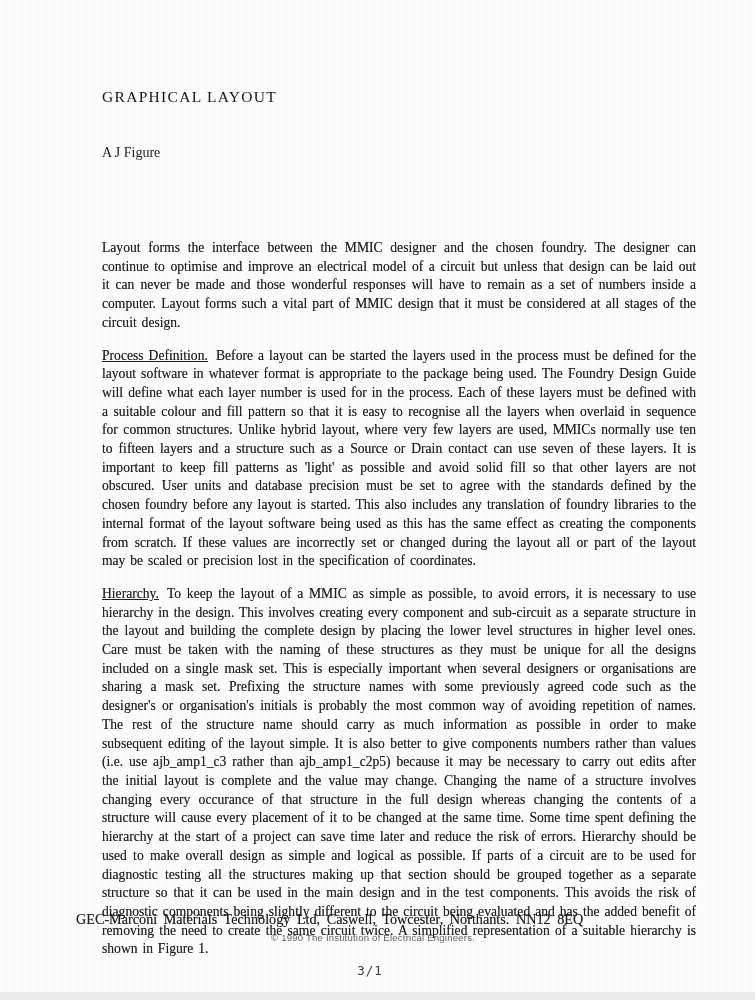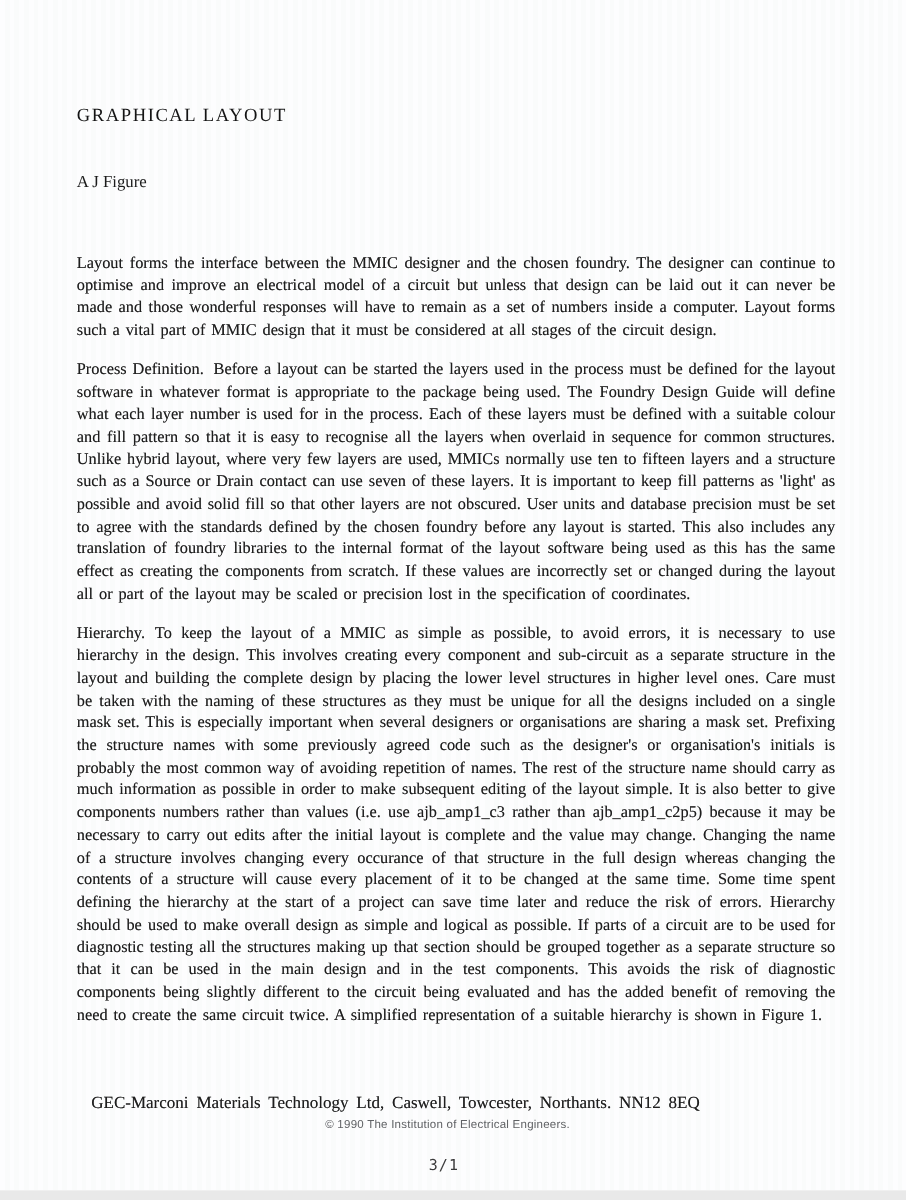--- a/index.html
+++ b/index.html
@@ -4,21 +4,21 @@
 <style>
   html, body { margin: 0; padding: 0; background: #e9e9e9; }
   .page {
     position: relative;
     width: 755px;
     height: 992px;
     margin: 0 auto;
     background: #fcfcfd;
     background-image: repeating-linear-gradient(90deg, #fdfdfe 0 4px, #fafbfb 4px 8px);
     box-sizing: border-box;
-    padding: 88px 59px 0 64px;
+    padding: 88px 59px 0 102px;
     font-family: "Liberation Serif", serif;
     color: #1c1c1c;
     overflow: hidden;
   }
   .title {
     margin: 0;
     font-size: 15.5px;
     font-weight: 400;
     letter-spacing: 1.3px;
     color: #141414;
@@ -29,23 +29,24 @@
   }
   .par {
     margin: 0;
     font-size: 13.6px;
     line-height: 18.7px;
     text-align: justify;
     word-spacing: 1.5px;
     color: #1e1e1e;
     text-shadow: 0 0 0.5px rgba(20,20,20,0.55);
   }
-  .par-intro { margin-top: 49px; }
+  .par-intro { margin-top: 78px; }
   .par-section { margin-top: 14px; }
   .runin {
+    text-decoration: underline;
     margin-right: 0.6em;
   }
   .affiliation {
     position: absolute;
     left: 64px;
     top: 899px;
     margin: 12px;
     font-size: 14.2px;
     word-spacing: 3px;
     color: #1e1e1e;

